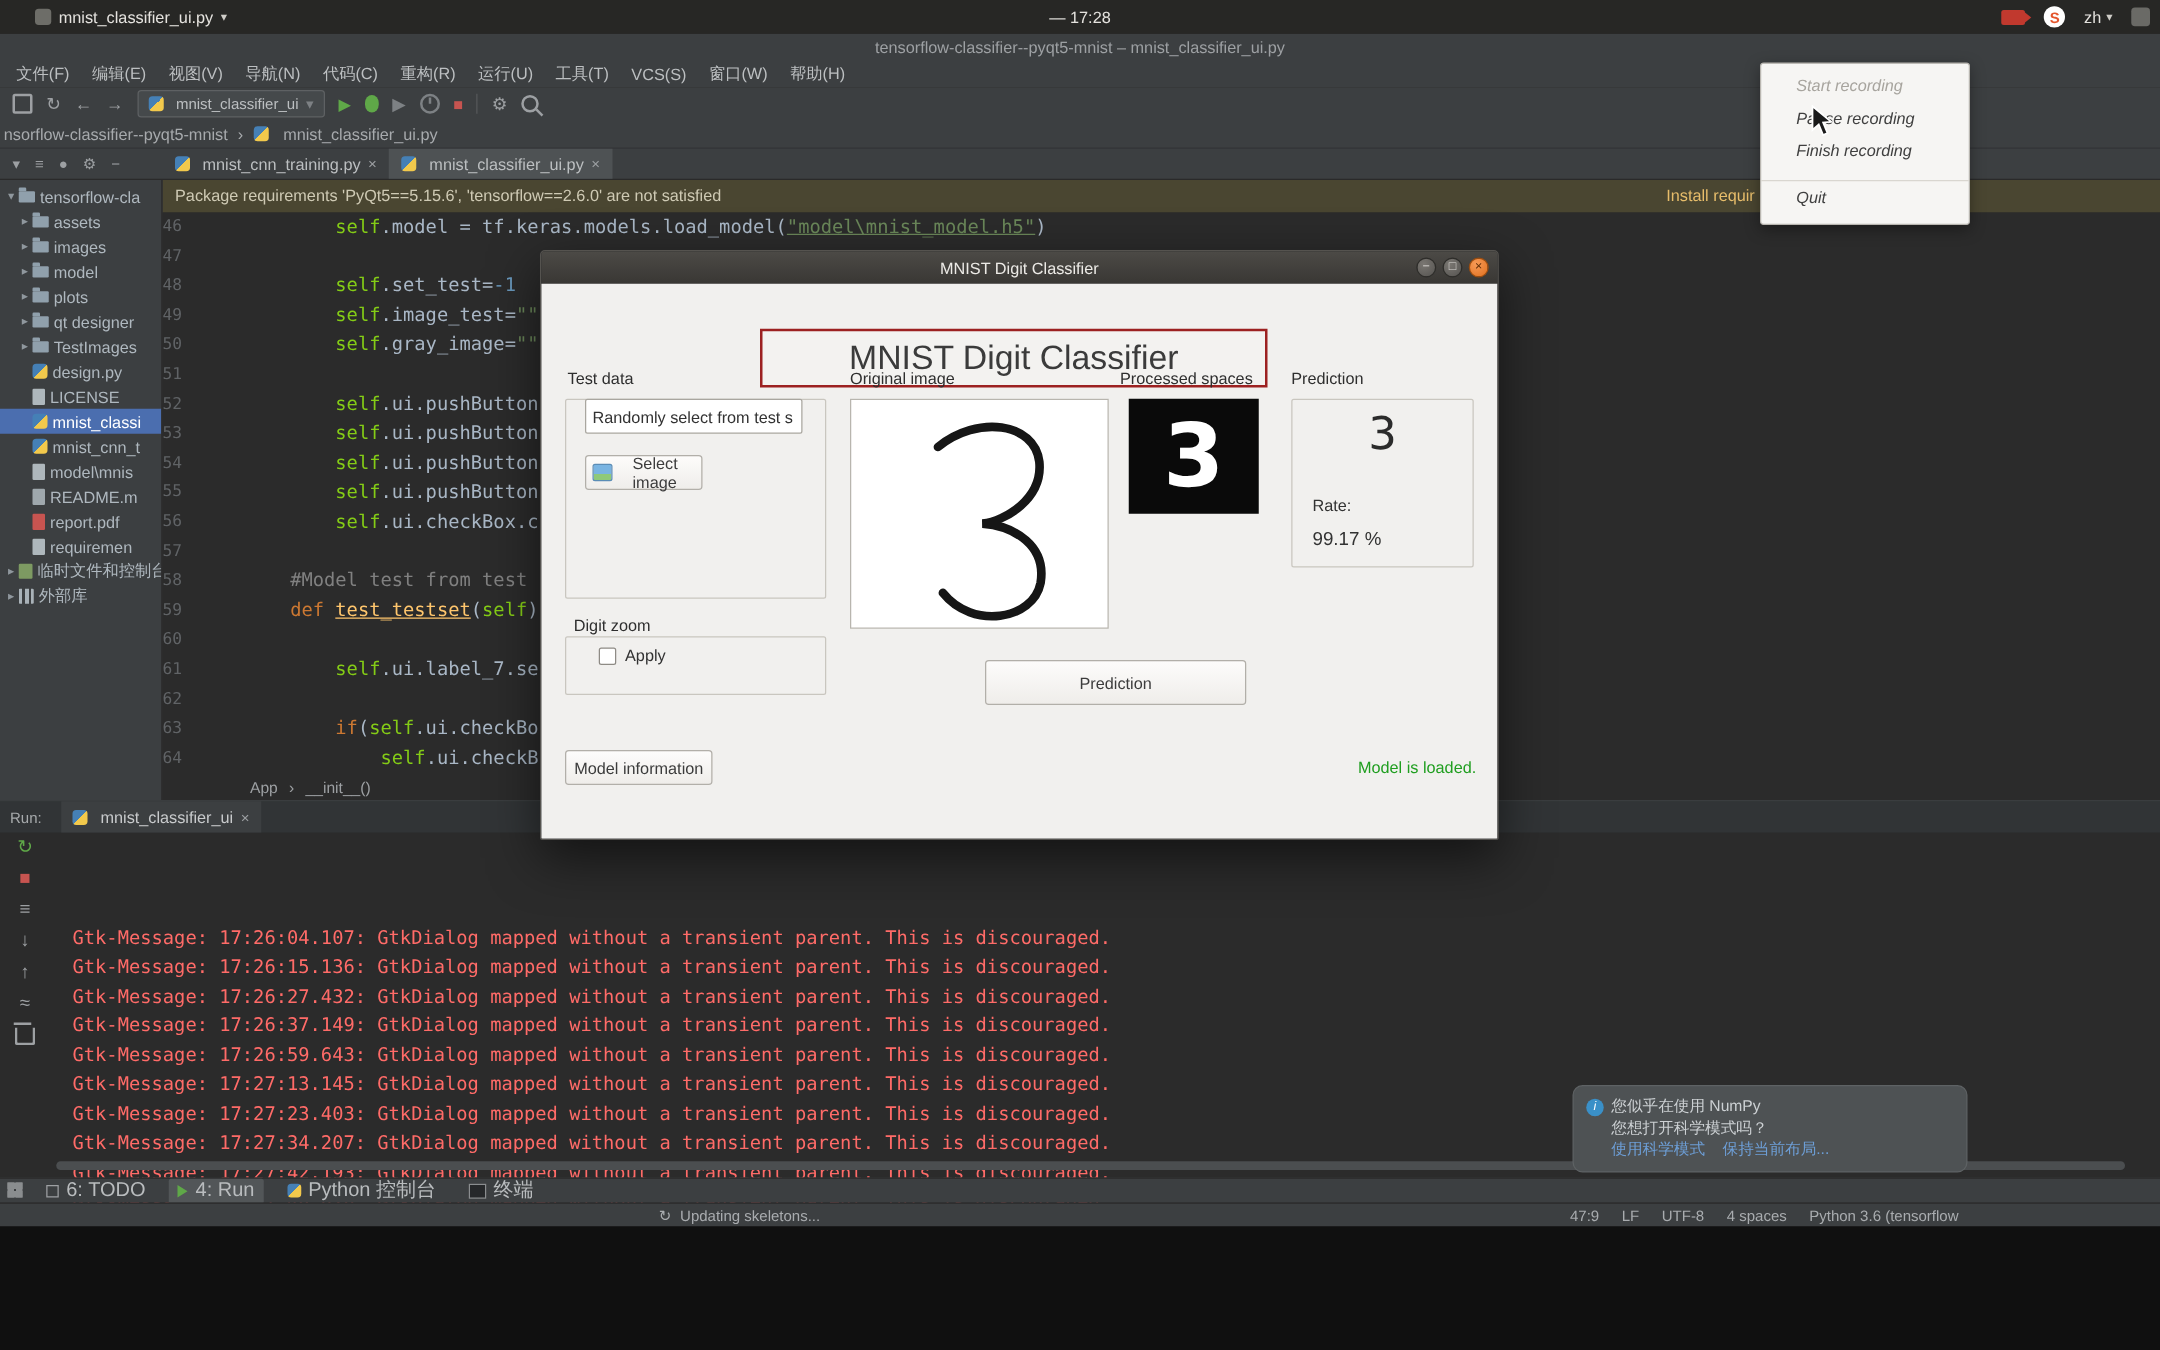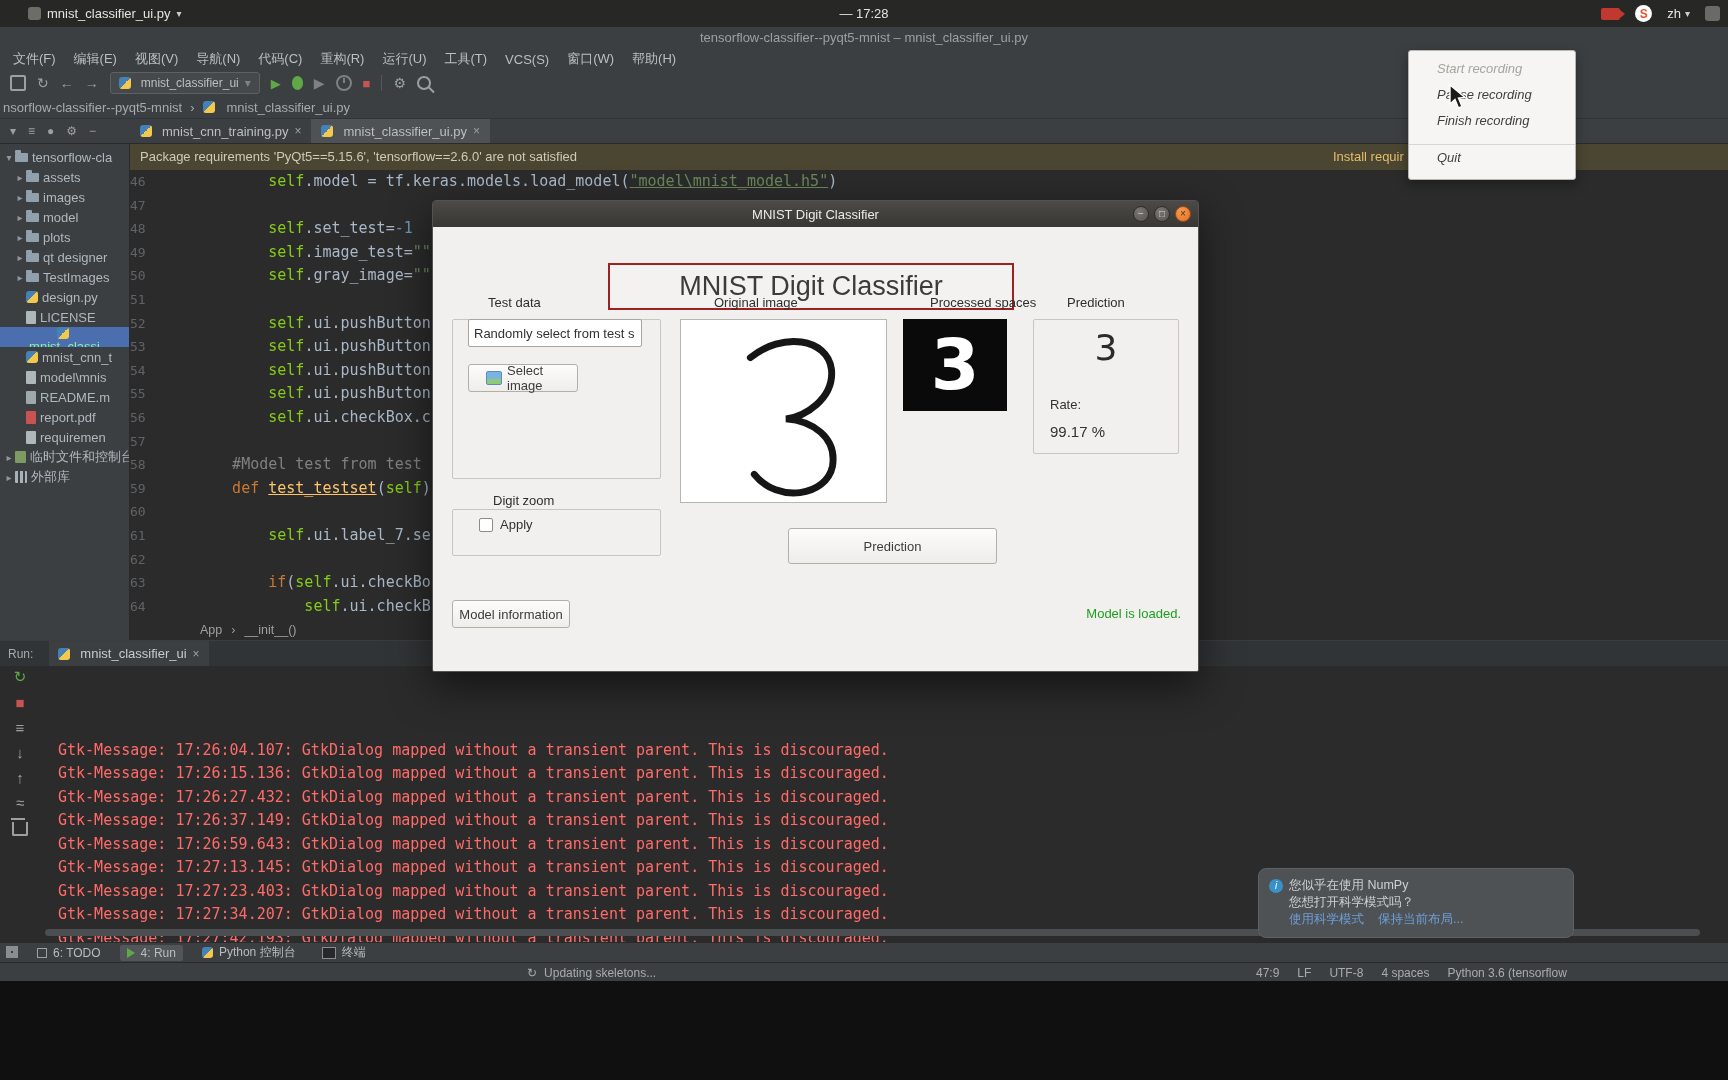--- a/index.html
+++ b/index.html
@@ -42,21 +42,21 @@
   .tabs{display:flex;}
   .tab{display:flex;align-items:center;gap:6px;padding:0 10px;font-size:13px;color:#bcbfc1;}
   .tab.active{background:#4e5254;}
   .tclose{color:#9da0a3;font-size:12px;}
   .banner{position:absolute;left:130px;top:144px;width:1598px;height:26px;background:#4a4631;color:#cfcab4;font-size:13px;line-height:26px;padding-left:10px;box-sizing:border-box;}
   .banner-link{position:absolute;left:1203px;top:0;color:#e7bd6b;}
 
   
   .project{position:absolute;left:0;top:144px;width:130px;height:496px;background:#3c3f41;border-right:1px solid #2a2a2a;overflow:hidden;padding-top:3px;box-sizing:border-box;}
   .trow{height:20px;display:flex;align-items:center;font-size:13px;color:#afb8bf;white-space:nowrap;overflow:hidden;}
-  .trow.selected{background:#4b6eaf;color:#86efac;flex-direction:column;}
+  .trow.selected{background:#4b6eaf;color:#ffffff;}
   .tind{flex:none;}
   .tind.i0{width:3px;}
   .tind.i1{width:14px;}
   .tarr{width:12px;flex:none;color:#8f979d;font-size:10px;text-align:center;}
   .ticon{width:13px;height:11px;margin-right:4px;flex:none;border-radius:1px;}
   .k-folder{background:#90a0ac;position:relative;height:9px;}
   .k-folder::before{content:"";position:absolute;top:-3px;left:0;width:6px;height:3px;background:#90a0ac;border-radius:1px 1px 0 0;}
   .k-py{background:linear-gradient(135deg,#4580b6 50%,#f2c94c 50%);border-radius:3px;height:12px;width:12px;}
   .k-file{background:#aeb7bc;height:13px;width:10px;}
   .k-md{background:#9fa8ad;height:13px;width:10px;}
@@ -81,21 +81,21 @@
   .runtab{margin-left:16px;height:100%;display:flex;align-items:center;gap:6px;background:#3c3f41;padding:0 9px;font-size:13px;color:#c8cacc;}
   .runstrip{position:absolute;left:0;top:668px;width:40px;display:flex;flex-direction:column;align-items:center;gap:8px;font-size:15px;color:#9da0a3;}
   .rs-green{color:#5fa848;}
   .rs-red{color:#c75450;}
   .i-trash{width:12px;height:12px;border:2px solid #9da0a3;border-top:none;border-radius:0 0 2px 2px;position:relative;margin-top:3px;}
   .i-trash::before{content:"";position:absolute;left:-3px;top:-4px;width:14px;height:2px;background:#9da0a3;}
   .console{position:absolute;left:58px;top:668px;width:1660px;font-family:"DejaVu Sans Mono",monospace;font-size:15px;line-height:23.5px;color:#ff6b68;white-space:pre;}
   .hscroll{position:absolute;left:45px;top:929px;width:1655px;height:7px;background:#4b4e50;border-radius:4px;}
 
   
-  .tooltabs{position:absolute;left:0;top:942px;width:1728px;height:20px;background:#3c3f41;border-top:1px solid #2a2a2a;display:flex;align-items:center;gap:12px;padding-left:30px;font-size:12px;color:#b9bcbe;box-sizing:border-box;}
+  .tooltabs{position:absolute;left:0;top:942px;width:1728px;height:20px;background:#3c3f41;border-top:1px solid #2a2a2a;display:flex;align-items:center;gap:12px;padding-left:30px;font-size:16px;color:#b9bcbe;box-sizing:border-box;}
   .switcher{position:absolute;left:6px;top:4px;width:12px;height:12px;background:
      linear-gradient(90deg,#8a8d8f 5px,transparent 5px 7px,#8a8d8f 7px),
      linear-gradient(0deg,#8a8d8f 5px,transparent 5px 7px,#8a8d8f 7px);}
   .tt{display:flex;gap:6px;align-items:center;padding:1px 7px;border-radius:2px;}
   .tt.active{background:#525658;}
   .tti{display:inline-block;}
   .tt-todo{width:10px;height:10px;border:1px solid #9da0a3;box-sizing:border-box;}
   .tt-run{width:0;height:0;border-left:8px solid #5fa848;border-top:5px solid transparent;border-bottom:5px solid transparent;}
   .tt-py{width:11px;height:11px;border-radius:3px;background:linear-gradient(135deg,#4580b6 50%,#f2c94c 50%);}
   .tt-term{width:12px;height:10px;background:#26282a;border:1px solid #8a8d8f;}
@@ -105,25 +105,25 @@
   .bottomvoid{position:absolute;left:0;top:981px;width:1728px;height:99px;background:#101010;}
 
   
   .dlg{position:absolute;left:432px;top:200px;width:767px;height:472px;z-index:10;box-shadow:0 14px 40px rgba(0,0,0,.55);border:1px solid #55534f;border-radius:4px 4px 2px 2px;overflow:hidden;box-sizing:border-box;}
   .dlg-title{height:26px;background:linear-gradient(#4c4a46,#393734);display:flex;align-items:center;justify-content:center;color:#eceae6;font-size:13px;position:relative;}
   .wbtns{position:absolute;right:7px;top:5px;display:flex;gap:5px;}
   .wb{width:16px;height:16px;border-radius:50%;display:flex;align-items:center;justify-content:center;font-size:10px;line-height:16px;color:#d8d6d2;background:radial-gradient(circle at 35% 30%,#7a7772,#555350);border:1px solid #2e2d2a;box-sizing:border-box;}
   .wb-close{background:radial-gradient(circle at 35% 30%,#f89a56,#e0701f);color:#5e2c07;border-color:#9c4d10;}
   .dlg-body{position:absolute;top:26px;left:0;right:0;bottom:0;background:#f1f0ee;color:#323232;font-size:13px;}
   .heading{position:absolute;left:175px;top:36px;width:406px;height:47px;border:2px solid #9c2121;display:flex;align-items:center;justify-content:center;font-size:27px;color:#3b3b3b;background:#f3f2f0;box-sizing:border-box;}
-  .dlabel{position:absolute;font-size:13px;color:#2e2e2e;margin-left:34px;}
+  .dlabel{position:absolute;font-size:13px;color:#2e2e2e;}
   .dframe{position:absolute;border:1px solid #c9c6bf;border-radius:2px;box-sizing:border-box;}
   .combo{position:absolute;left:35px;top:92px;width:174px;height:28px;background:#fff;border:1px solid #a9a69f;border-radius:2px;display:flex;align-items:center;padding:0 5px;overflow:hidden;white-space:nowrap;box-sizing:border-box;}
   .qbtn{position:absolute;background:linear-gradient(#fdfcfb,#efedea);border:1px solid #b2afa9;border-radius:3px;color:#3c3c3c;display:flex;align-items:center;justify-content:center;box-sizing:border-box;}
-  .btn-select{left:35px;top:137px;width:110px;height:28px;gap:5px;justify-content:flex-start;padding-left:17px;}
+  .btn-select{left:35px;top:137px;width:94px;height:28px;gap:16px;justify-content:flex-start;padding-left:5px;}
   .img-ico{width:14px;height:12px;background:linear-gradient(180deg,#79b4e2 60%,#8fc97a 40%);border:1px solid #5b8db6;border-radius:2px;flex:none;}
   .orig-box{position:absolute;left:247px;top:92px;width:207px;height:184px;background:#fff;border:1px solid #b8b5ae;box-sizing:border-box;}
   .proc-box{position:absolute;left:470px;top:92px;width:104px;height:92px;background:#0a0a0a;color:#fff;display:flex;align-items:center;justify-content:center;font-size:70px;font-weight:bold;font-family:"DejaVu Sans",sans-serif;}
   .pred-frame{left:600px;top:92px;width:146px;height:135px;}
   .pred-digit{position:absolute;left:600px;top:100px;width:146px;text-align:center;font-size:36px;color:#2b2b2b;font-family:"DejaVu Sans",sans-serif;}
   .rate-row{position:absolute;left:617px;top:170px;display:flex;gap:11px;align-items:baseline;flex-direction:column;}
   .rate-val{font-size:15px;}
   .dz-frame{left:19px;top:282px;width:209px;height:47px;}
   .td-frame{left:19px;top:92px;width:209px;height:160px;}
   .checkbox{position:absolute;left:46px;top:291px;width:14px;height:14px;background:#fff;border:1px solid #8e8b85;border-radius:2px;box-sizing:border-box;}

